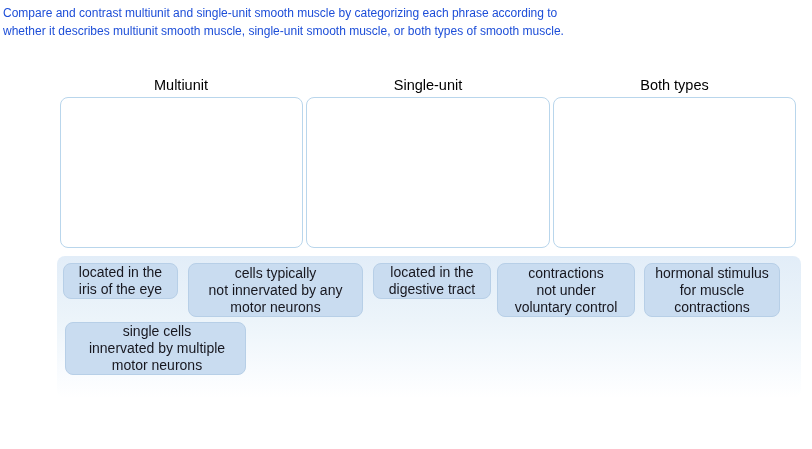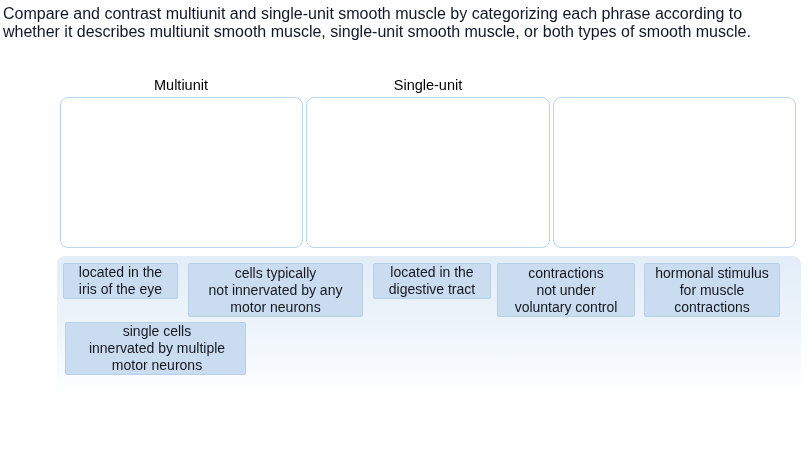--- a/index.html
+++ b/index.html
@@ -13,23 +13,23 @@
     width: 812px;
     height: 449px;
     background: #ffffff;
     overflow: hidden;
   }
   .prompt {
     position: absolute;
     left: 3px;
     top: 5px;
     width: 806px;
-    font-size: 16px;
+    font-size: 12px;
     line-height: 17.5px;
-    color: #0f172a;
+    color: #1d4ed8;
     white-space: pre-line;
   }
   .bin-label {
     position: absolute;
     top: 77px;
     height: 16px;
     font-size: 14.5px;
     color: #000000;
     text-align: center;
   }
@@ -49,21 +49,21 @@
     width: 744px;
     height: 142px;
     border-radius: 8px;
     background: linear-gradient(180deg, #e2edf8 0%, #ecf4fa 45%, #f8fbfe 80%, #ffffff 100%);
   }
   .chip {
     position: absolute;
     box-sizing: border-box;
     background: #c9dcf0;
     border: 1px solid #b7cfe7;
-    border-radius: 2px;
+    border-radius: 8px;
     color: #17171f;
     font-size: 14px;
     line-height: 17px;
     text-align: center;
     white-space: pre-line;
     display: flex;
     align-items: center;
     justify-content: center;
     padding: 0 6px;
     cursor: move;
@@ -72,20 +72,21 @@
 </head>
 <body>
 
 <div class="stage">
 
   <div class="prompt">Compare and contrast multiunit and single-unit smooth muscle by categorizing each phrase according to
 whether it describes multiunit smooth muscle, single-unit smooth muscle, or both types of smooth muscle.</div>
 
   <div class="bin-label" style="left:306px; width:244px;">Single-unit</div>
   <div class="bin-label" style="left:60px; width:242px;">Multiunit</div>
+  <div class="bin-label" style="left:553px; width:243px;">Both types</div>
 
   <div class="dropzone" style="left:60px; width:243px;"></div>
   <div class="dropzone" style="left:306px; width:244px;"></div>
   <div class="dropzone" style="left:553px; width:243px;"></div>
 
   <div class="tray"></div>
 
   <div class="chip" style="left:63px; top:263px; width:115px; height:36px;">located in the
 iris of the eye</div>
 

